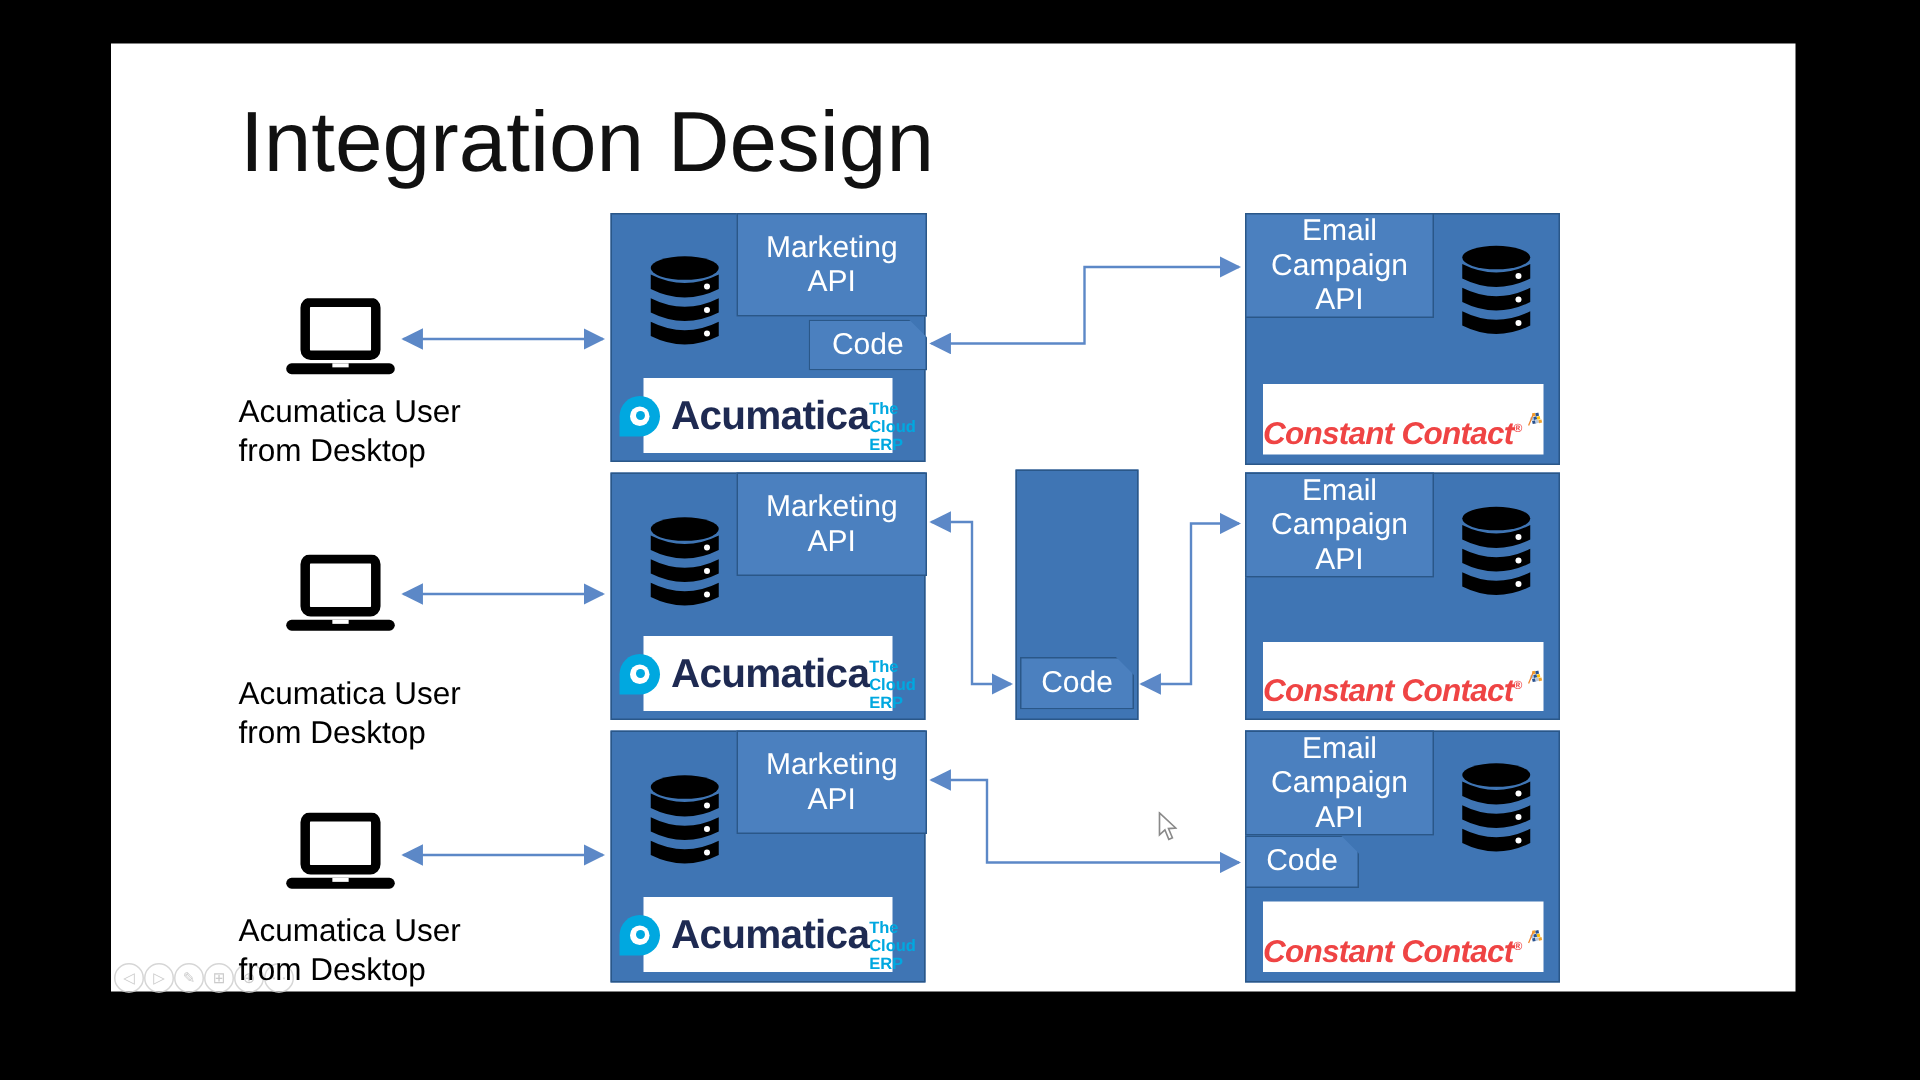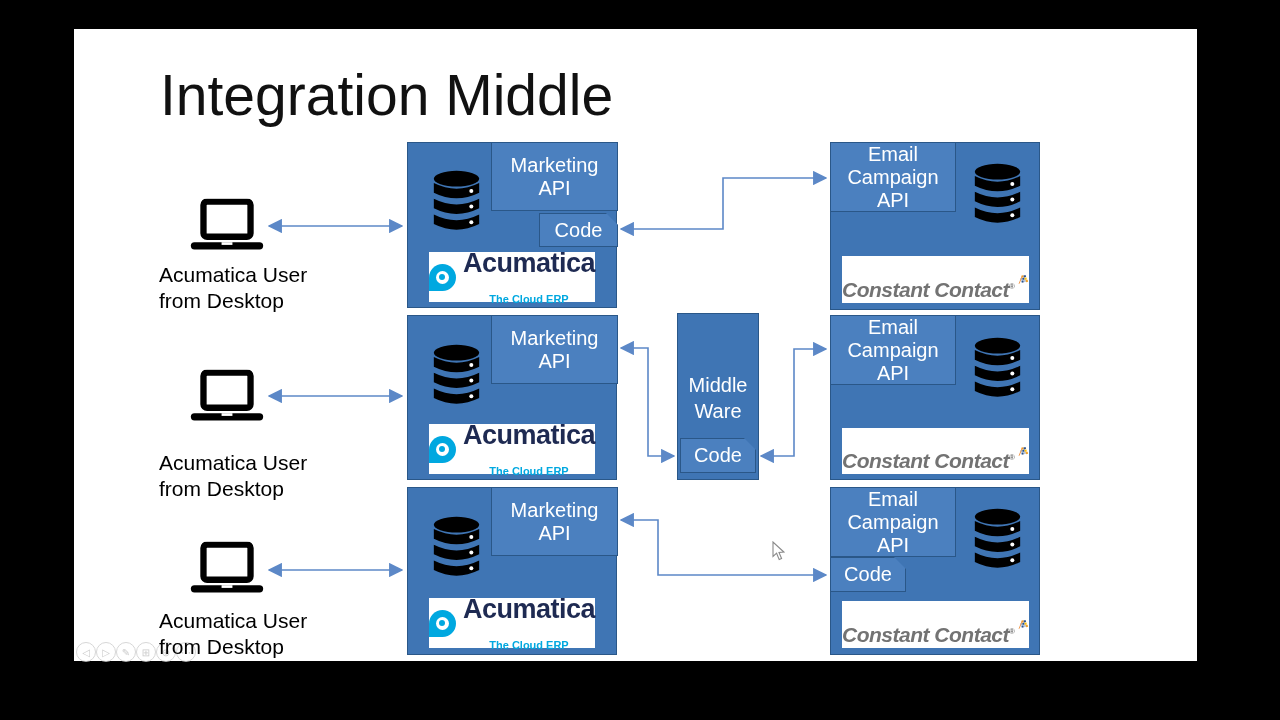--- a/index.html
+++ b/index.html
@@ -12,24 +12,24 @@
   .sub{position:absolute;background:#4B80BF;border:1px solid #2A5788;box-sizing:border-box;
        color:#fff;display:flex;flex-direction:column;align-items:center;justify-content:center;
        text-align:center;font-size:20px;line-height:23px;}
   .code{clip-path:polygon(0 0, calc(100% - 12px) 0, 100% 12px, 100% 100%, 0 100%);}
   .whitebox{position:absolute;background:#fff;display:flex;align-items:center;justify-content:center;}
   .userlabel{position:absolute;color:#000;font-size:21px;line-height:26px;z-index:3;}
   .mwlabel{position:absolute;color:#fff;font-size:20px;line-height:26px;text-align:center;width:100%;}
   .acu-mark{width:27px;height:27px;background:#00A8E0;border-radius:50% 50% 50% 0;position:relative;flex:0 0 auto;}
   .acu-mark::before{content:"";position:absolute;left:7px;top:7px;width:13px;height:13px;background:#fff;border-radius:50%;}
   .acu-mark::after{content:"";position:absolute;left:10.5px;top:10.5px;width:6px;height:6px;background:#00A8E0;border-radius:50%;}
-  .acu-text{margin-left:7px;display:flex;flex-direction:column;align-items:center;}
+  .acu-text{margin-left:7px;display:flex;flex-direction:row;align-items:center;}
   .acu-name{color:#1E2A52;font-size:27px;font-weight:bold;line-height:27px;letter-spacing:-0.5px;}
   .acu-tag{color:#00A8E0;font-size:11px;font-weight:bold;margin-top:16px;}
-  .cc-name{color:#737373;font-size:21px;font-weight:bold;font-style:italic;letter-spacing:-0.5px;white-space:nowrap;margin-top:20px;}
+  .cc-name{color:#ef4444;font-size:21px;font-weight:bold;font-style:italic;letter-spacing:-0.5px;white-space:nowrap;margin-top:20px;}
   .cc-reg{font-size:8px;vertical-align:super;font-style:normal;}
   .connector-layer{position:absolute;left:0;top:0;z-index:4;pointer-events:none;}
   .ctrl{position:absolute;width:18px;height:18px;border:1px solid #cfcfcf;border-radius:50%;
         color:#c2c2c2;font-size:10px;display:flex;align-items:center;justify-content:center;
         z-index:1;background:transparent;opacity:0.85;}
   .cursor{position:absolute;z-index:6;}
   .cs3-tri{position:absolute;left:1020px;top:484px;width:177px;height:177px;z-index:1;
            background:linear-gradient(135deg,#45BCEE 0%,#1E97D8 55%,#1186CB 100%);
            clip-path:polygon(100% 0, 0 100%, 100% 100%);}
   svg{display:block;}
@@ -70,21 +70,21 @@
       </symbol>
       <symbol id="sym-cursor" viewBox="0 0 13 20">
         <path d="M1 1 L1 15.5 L4.6 12.2 L7.2 18.6 L9.6 17.5 L7 11.4 L11.8 11 Z" fill="#fff" stroke="#8a8a8a" stroke-width="1.1"></path>
       </symbol>
     </defs>
   </svg>
 
   <div class="slide"></div>
 
 
-  <div class="title">Integration Middle</div>
+  <div class="title">Integration Design</div>
 
   <svg class="abs" style="left:189px;top:198px;z-index:2" width="76" height="54" viewBox="0 0 84 58">
       <use href="#sym-laptop"></use>
     </svg>
   <div class="userlabel" style="left:159px;top:262px">
     <div>Acumatica User</div>
     <div>from Desktop</div>
   </div>
 
   <div class="box" style="left:407px;top:142px;width:210px;height:166px">
@@ -143,24 +143,20 @@
     <div class="whitebox" style="left:21px;top:108px;width:166px;height:50px">
       <div class="acu-mark"></div>
       <div class="acu-text">
         <div class="acu-name">Acumatica</div>
         <div class="acu-tag">The Cloud ERP</div>
       </div>
     </div>
   </div>
 
   <div class="box" style="left:677px;top:313px;width:82px;height:167px">
-    <div class="mwlabel" style="top:58px">
-      <div>Middle</div>
-      <div>Ware</div>
-    </div>
     <div class="sub code" style="left:2px;top:124px;width:76px;height:35px">
       <div>Code</div>
     </div>
   </div>
 
   <div class="box" style="left:830px;top:315px;width:210px;height:165px">
     <div class="sub" style="left:-1px;top:-1px;width:126px;height:70px">
       <div>Email</div>
       <div>Campaign</div>
       <div>API</div>

